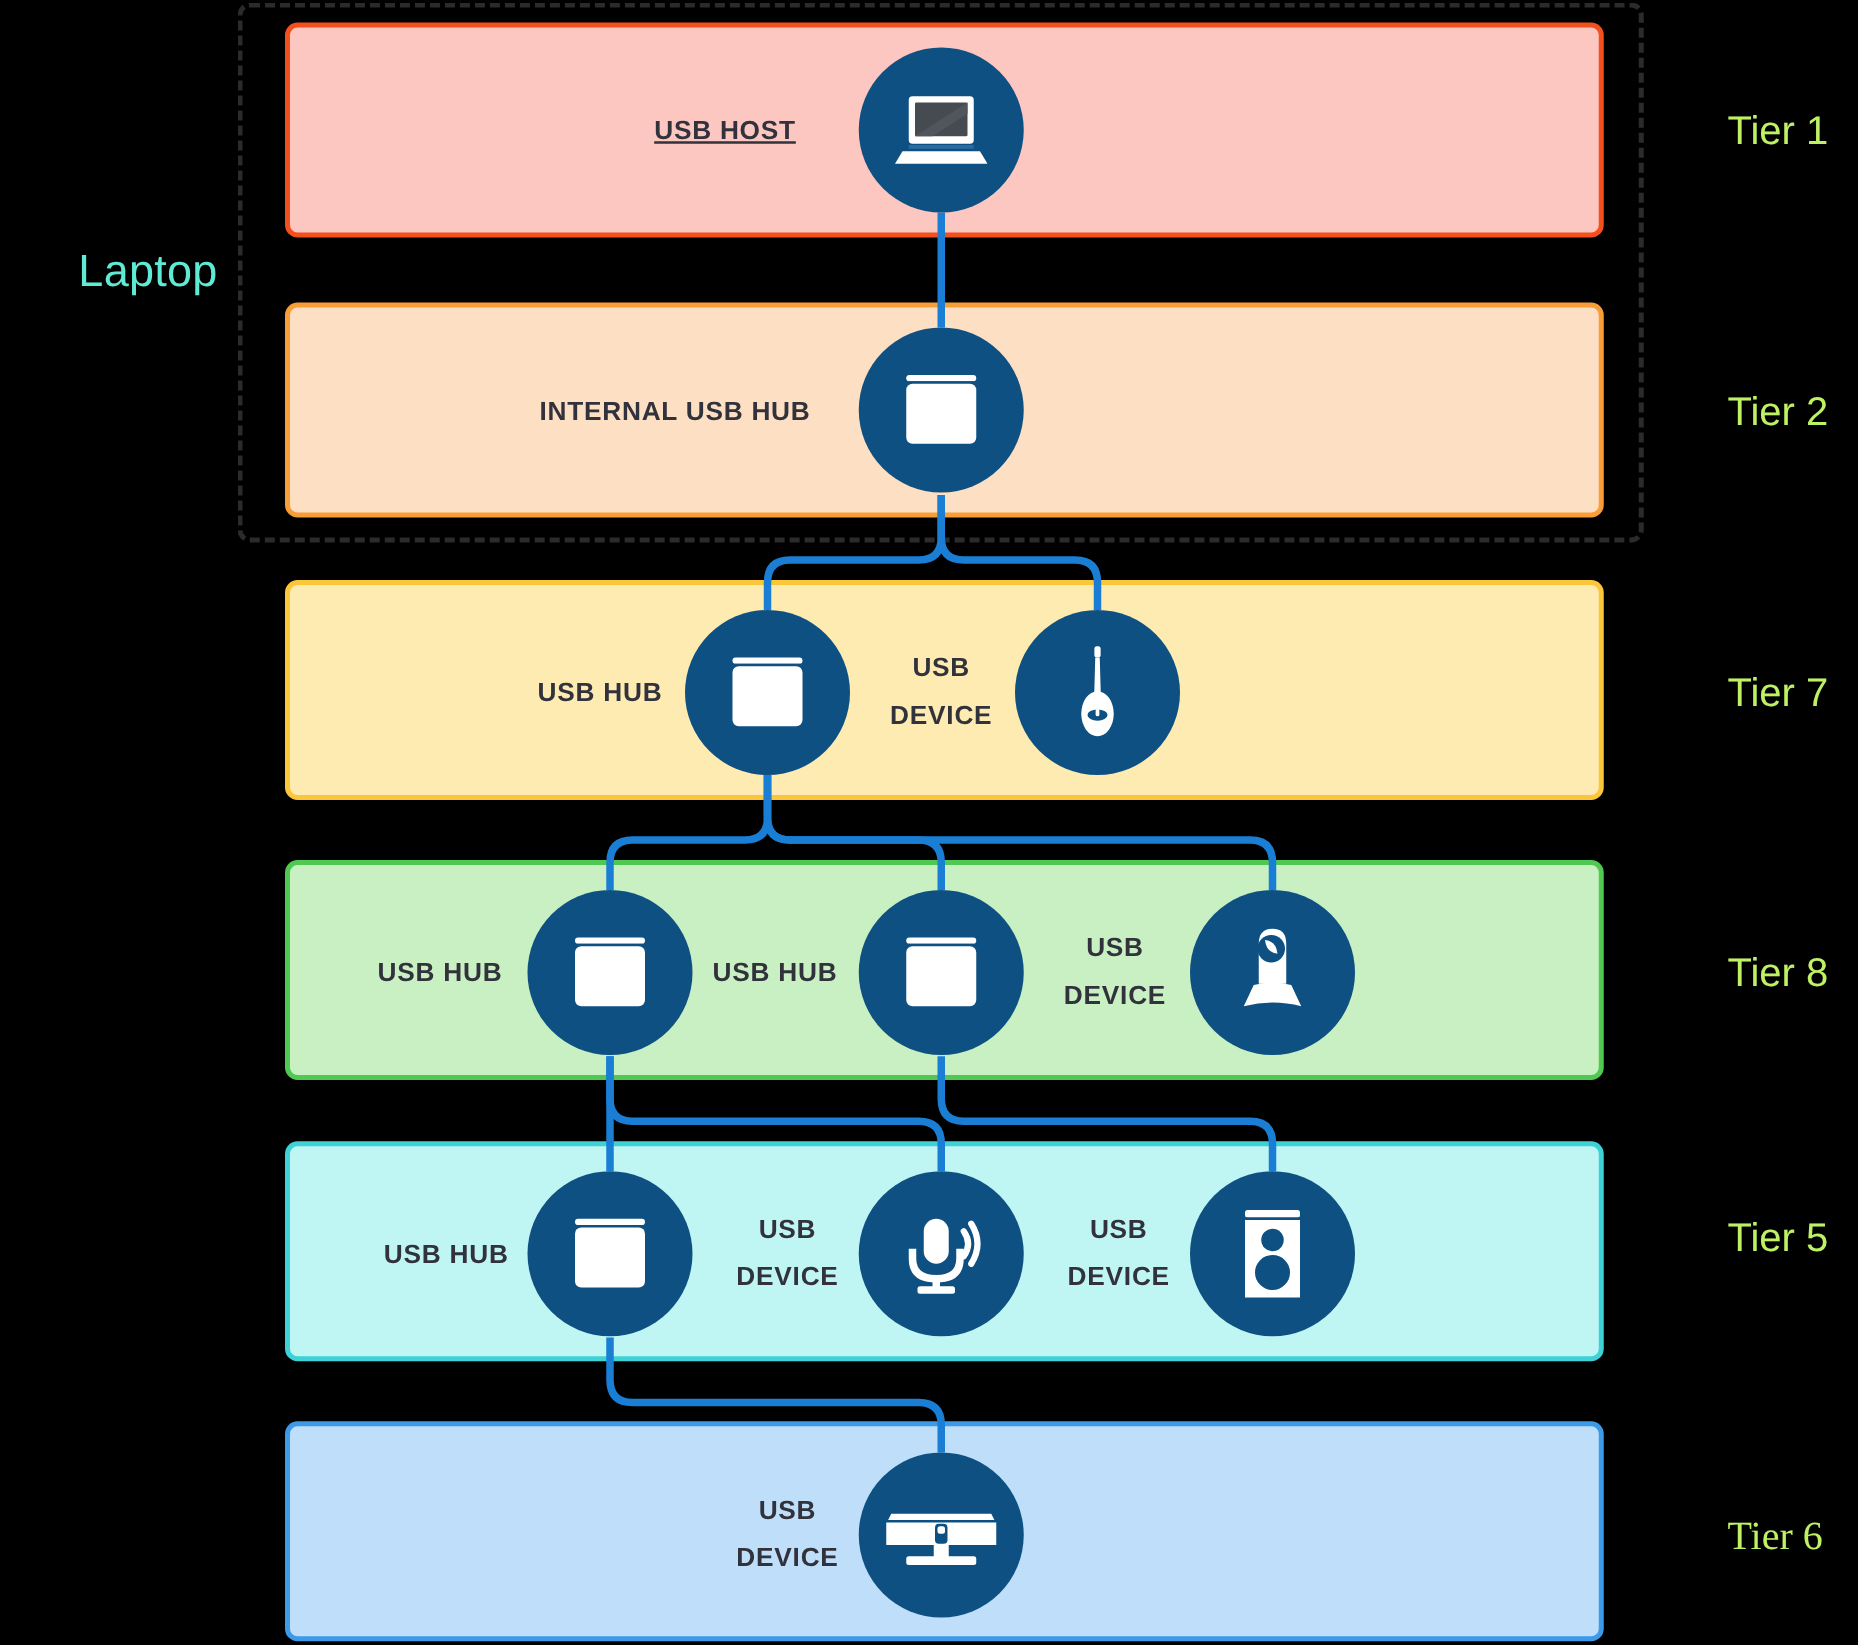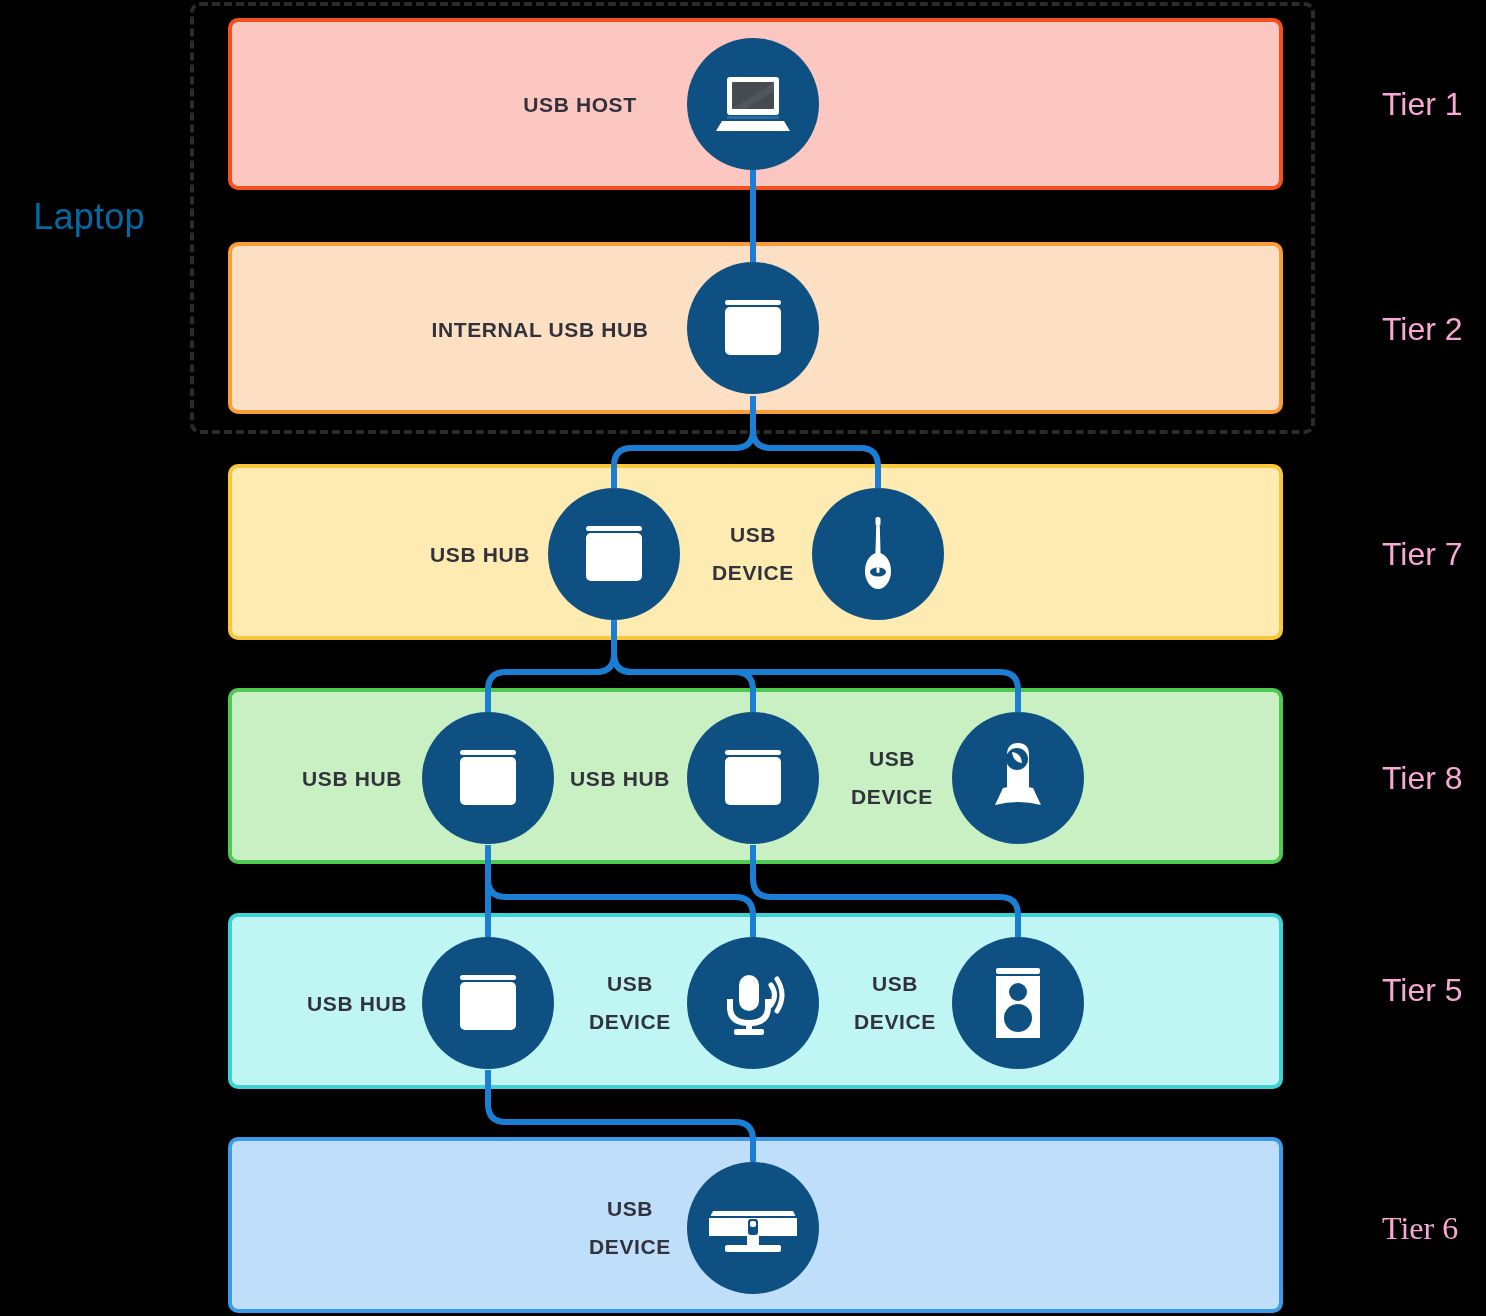--- a/index.html
+++ b/index.html
@@ -25,42 +25,42 @@
     height: 432px;
     border: 4px dashed #2b2b2b;
     border-radius: 10px;
     box-sizing: border-box;
   }
   .laptop-label {
     position: absolute;
     left: 4px;
     top: 196px;
     width: 170px;
-    text-align: center;
+    text-align: right;
     font-size: 36px;
-    color: #0369a1;
+    color: #5eead4;
     letter-spacing: 0.2px;
     white-space: nowrap;
   }
 
   
   .tier {
     position: absolute;
     left: 228px;
     width: 1055px;
     box-sizing: border-box;
     border-radius: 10px;
     border-style: solid;
     border-width: 4px;
   }
   .tier-label {
     position: absolute;
     left: 1382px;
     font-size: 32px;
-    color: #f9a8d4;
+    color: #bef264;
     white-space: nowrap;
   }
 
   
   .node {
     position: absolute;
     width: 132px;
     height: 132px;
     border-radius: 50%;
     background: #0e5082;
@@ -133,21 +133,21 @@
     <path class="wire" d="M 614,620 L 614,654 Q 614,672 632,672 L 1000,672 Q 1018,672 1018,690 L 1018,712"></path>
 
     <path class="wire" d="M 488,845 L 488,937"></path>
     <path class="wire" d="M 488,845 L 488,879 Q 488,897 506,897 L 735,897 Q 753,897 753,915 L 753,937"></path>
 
     <path class="wire" d="M 753,845 L 753,879 Q 753,897 771,897 L 1000,897 Q 1018,897 1018,915 L 1018,937"></path>
 
     <path class="wire" d="M 488,1070 L 488,1104 Q 488,1122 506,1122 L 735,1122 Q 753,1122 753,1140 L 753,1162"></path>
   </svg>
 
-  <div class="caption" style="left:500px;top:86px;width:160px;">USB HOST</div>
+  <div class="caption" style="left:500px;top:86px;width:160px;text-decoration:underline;">USB HOST</div>
   <div class="node" style="left:687px;top:38px;">
     <span>
       <svg width="74" height="58" viewBox="0 0 74 58">
         <rect x="11" y="2" width="52" height="38" rx="3" fill="#ffffff"></rect>
         <rect x="16" y="7" width="42" height="27" rx="1" fill="#464b52"></rect>
         <path d="M16 34 L58 7 L58 16 L30 34 Z" fill="#51565e"></path>
         <rect x="11" y="41" width="52" height="3" fill="#2b6a9e"></rect>
         <path d="M6 46 L68 46 L74 56 L0 56 Z" fill="#ffffff"></path>
       </svg>
     </span>

